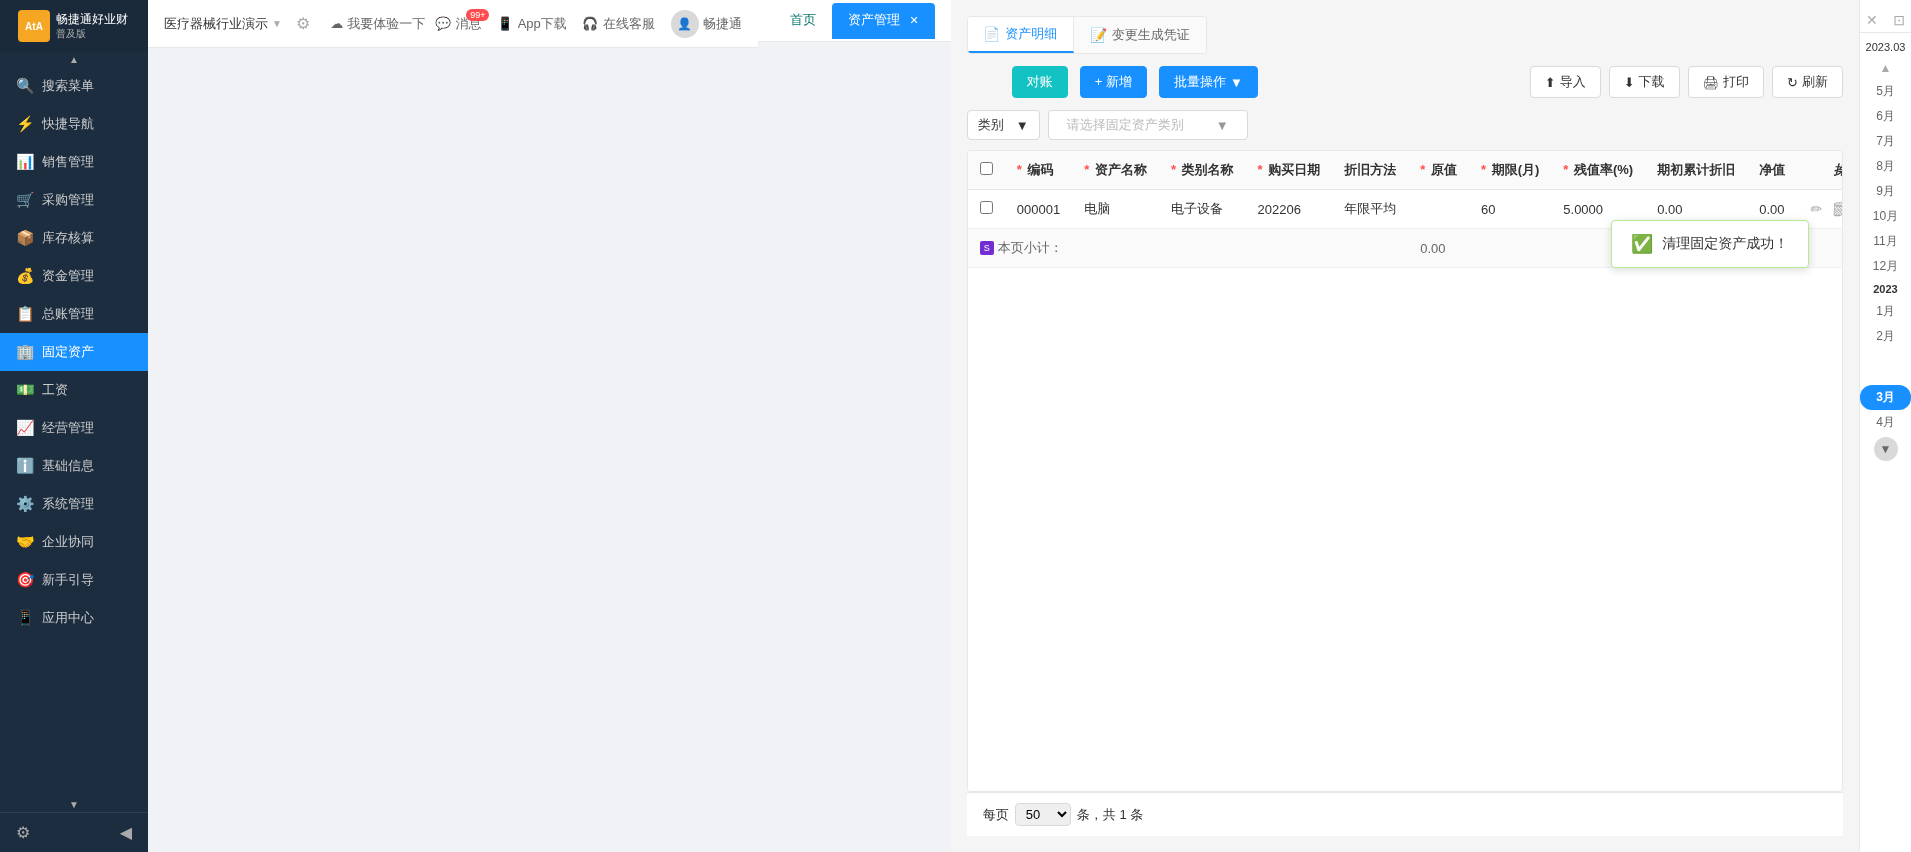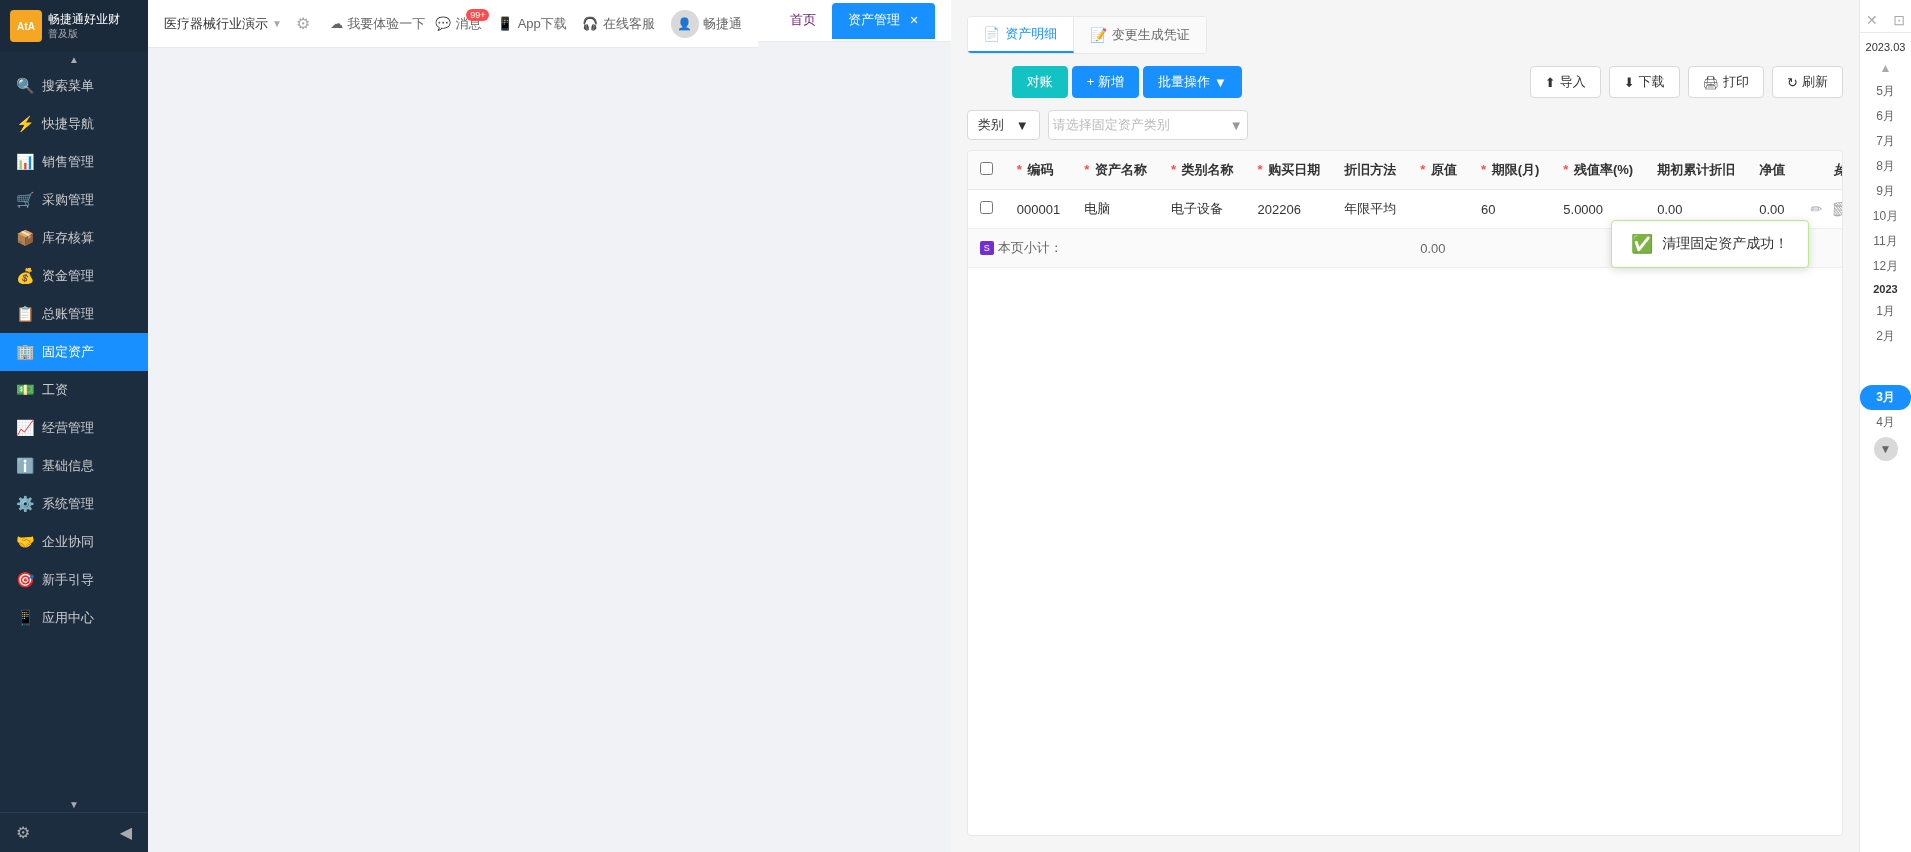--- a/index.html
+++ b/index.html
@@ -8,21 +8,21 @@
     
     .sidebar {
       width: 148px;
       background: #1c2d3f;
       display: flex;
       flex-direction: column;
       height: 100%;
       flex-shrink: 0;
     }
     .sidebar-logo {
-      padding: 8px 10px;
+      padding: 8px 18px;
       background: #1a2a3a;
       display: flex;
       align-items: center;
       gap: 6px;
       min-height: 52px;
     }
     .sidebar-logo-icon {
       width: 32px; height: 32px;
       background: #f5a623;
       border-radius: 4px;
@@ -108,21 +108,21 @@
       display: flex;
       align-items: center;
       padding: 0 16px;
       border-bottom: 1px solid #e8e8e8;
       height: 42px;
     }
     .tab-item {
       padding: 8px 16px;
       cursor: pointer;
       font-size: 13px;
-      color: #701a75;
+      color: #0f766e;
       border-bottom: 2px solid transparent;
     }
     .tab-item.active {
       background: #1890ff;
       color: white;
       border-radius: 4px 4px 0 0;
     }
     .tab-item .tab-close { margin-left: 6px; font-size: 11px; }
 
     
@@ -160,21 +160,21 @@
       background: #fafafa;
     }
     .sub-tab:last-child { border-right: none; }
     .sub-tab.active { background: white; color: #1890ff; border-bottom: 2px solid #1890ff; }
     .sub-tab-icon { font-size: 14px; }
 
     
     .toolbar {
       display: flex;
       align-items: flex-end;
-      gap: 4px;
+      gap: 12px;
       margin-bottom: 12px;
       padding-left: 45px;
     }
     .toolbar-right { margin-left: auto; display: flex; gap: 8px; align-items: center; }
     
     .btn {
       padding: 6px 14px;
       border: 1px solid #d9d9d9;
       border-radius: 4px;
       cursor: pointer;
@@ -194,21 +194,21 @@
     }
     .filter-select {
       display: flex; align-items: center; gap: 12px;
       border: 1px solid #d9d9d9; border-radius: 4px;
       padding: 5px 10px; background: white; cursor: pointer;
       font-size: 13px; color: #333;
     }
     .filter-select-input {
       display: flex; align-items: center; gap: 4px;
       border: 1px solid #d9d9d9; border-radius: 4px;
-      padding: 5px 4px; background: white;
+      padding: 5px 18px; background: white;
       font-size: 13px; color: #999;
       min-width: 200px;
       text-align: right;
     }
 
     
     .table-container {
       background: white;
       border-radius: 4px;
       border: 1px solid #e8e8e8;
@@ -591,20 +591,29 @@
               <td></td>
               <td></td>
               <td>0.00</td>
               <td>0.00</td>
               <td></td>
             </tr>
           </tbody>
         </table>
       </div>
 
+      <div class="pagination">
+        <span>每页</span>
+        <select>
+          <option>50</option>
+          <option>100</option>
+          <option>200</option>
+        </select>
+        <span>条，共 1 条</span>
+      </div>
 
       <div class="toast">
         <span class="toast-icon">✅</span>
         <span>清理固定资产成功！</span>
       </div>
 
     </div>
 
     <div class="right-panel">
       <div class="right-panel-header">

